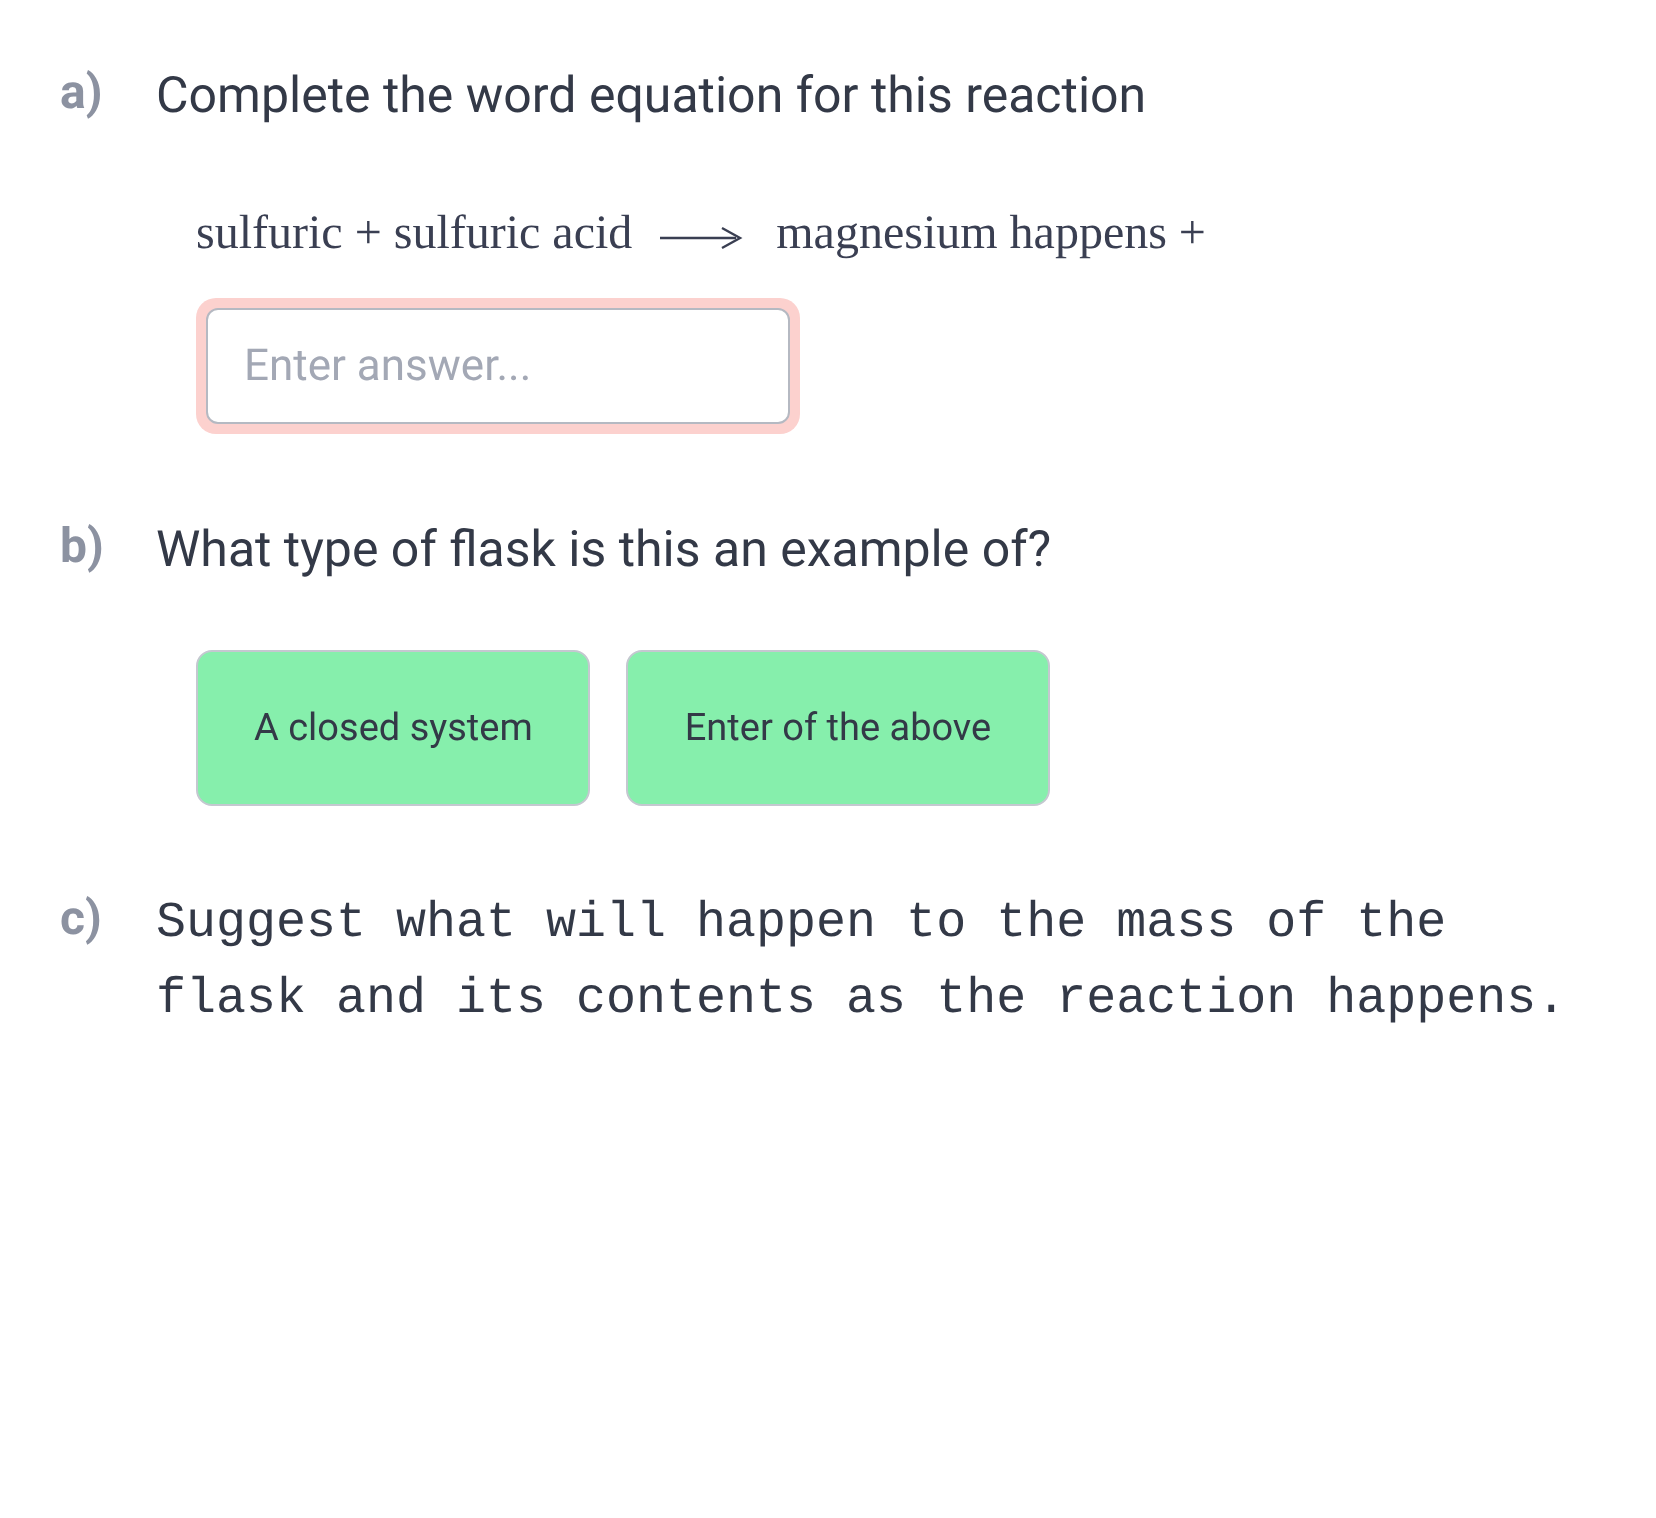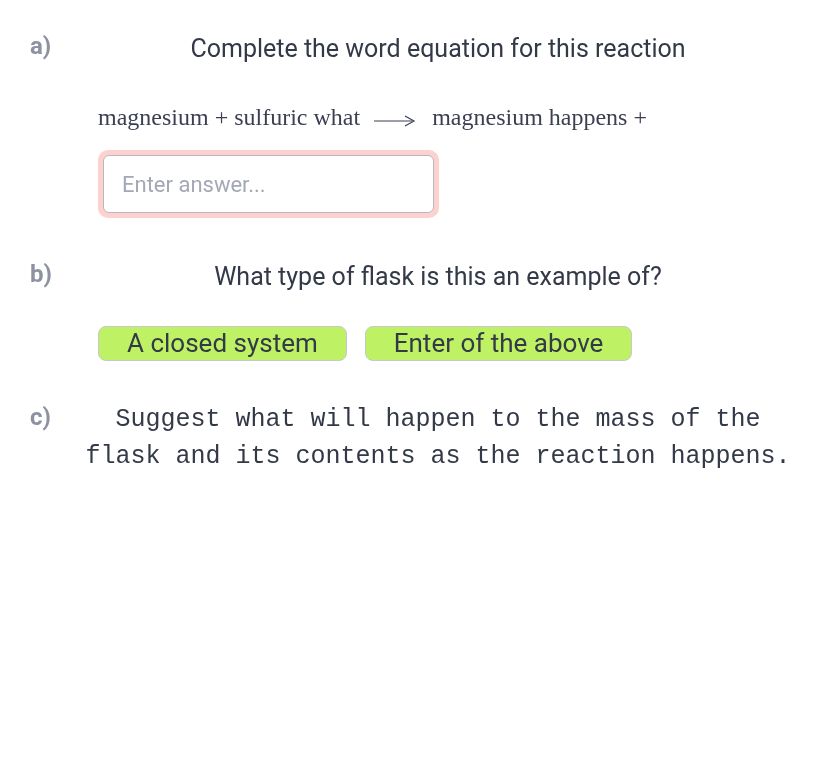--- a/index.html
+++ b/index.html
@@ -26,21 +26,20 @@
       padding-top: 2px;
     }
     .part-content {
       flex: 1;
     }
     .question-text {
       font-size: 25px;
       color: #333947;
       line-height: 1.5;
       margin-bottom: 30px;
-      text-align: center;
     }
     .equation-row {
       font-family: Georgia, 'Times New Roman', serif;
       font-size: 24px;
       color: #3a3f52;
       margin-left: 20px;
       margin-bottom: 12px;
       line-height: 1.6;
     }
     .arrow {
@@ -49,21 +48,21 @@
       margin: 0 8px;
     }
     .input-wrapper {
       display: inline-block;
       margin-left: 20px;
       border-radius: 10px;
       padding: 5px;
       background: #fcd1ce;
     }
     .answer-input {
-      width: 331px;
+      width: 292px;
       height: 58px;
       border: 1.5px solid #b5b9c2;
       border-radius: 6px;
       padding: 0 18px;
       font-size: 22px;
       color: #333;
       background: #ffffff;
       font-family: inherit;
     }
     .answer-input::placeholder {
@@ -71,24 +70,24 @@
     }
     .options-row {
       display: flex;
       flex-wrap: wrap;
       gap: 18px;
       margin-left: 20px;
       margin-top: 8px;
     }
     .option-button {
       border: 1.5px solid #c4c8d0;
-      background: #bef264;
+      background: #86efac;
       border-radius: 8px;
-      padding: 1px 28px;
-      font-size: 26px;
+      padding: 27px 28px;
+      font-size: 19px;
       color: #333947;
       cursor: pointer;
       font-family: inherit;
       line-height: 1.2;
     }
     .question-part.last {
       margin-bottom: 0;
     }
     .question-part.last .question-text {
       margin-bottom: 0;
@@ -96,21 +95,21 @@
     }
   </style>
 </head>
 <body>
 
 <div class="question-part">
   <div class="part-label">a)</div>
   <div class="part-content">
     <div class="question-text">Complete the word equation for this reaction</div>
     <div class="equation-row">
-      <span>magnesium + sulfuric what</span>
+      <span>sulfuric + sulfuric acid</span>
       <span class="arrow">
         <svg width="44" height="12" viewBox="0 0 44 12">
           <line x1="0" y1="6" x2="38" y2="6" stroke="#3a3f52" stroke-width="1.2"></line>
           <polyline points="31,1 40,6 31,11" fill="none" stroke="#3a3f52" stroke-width="1.2"></polyline>
         </svg>
       </span>
       <span>magnesium happens +</span>
     </div>
     <div class="input-wrapper">
       <input type="text" class="answer-input" placeholder="Enter answer..." style="">

